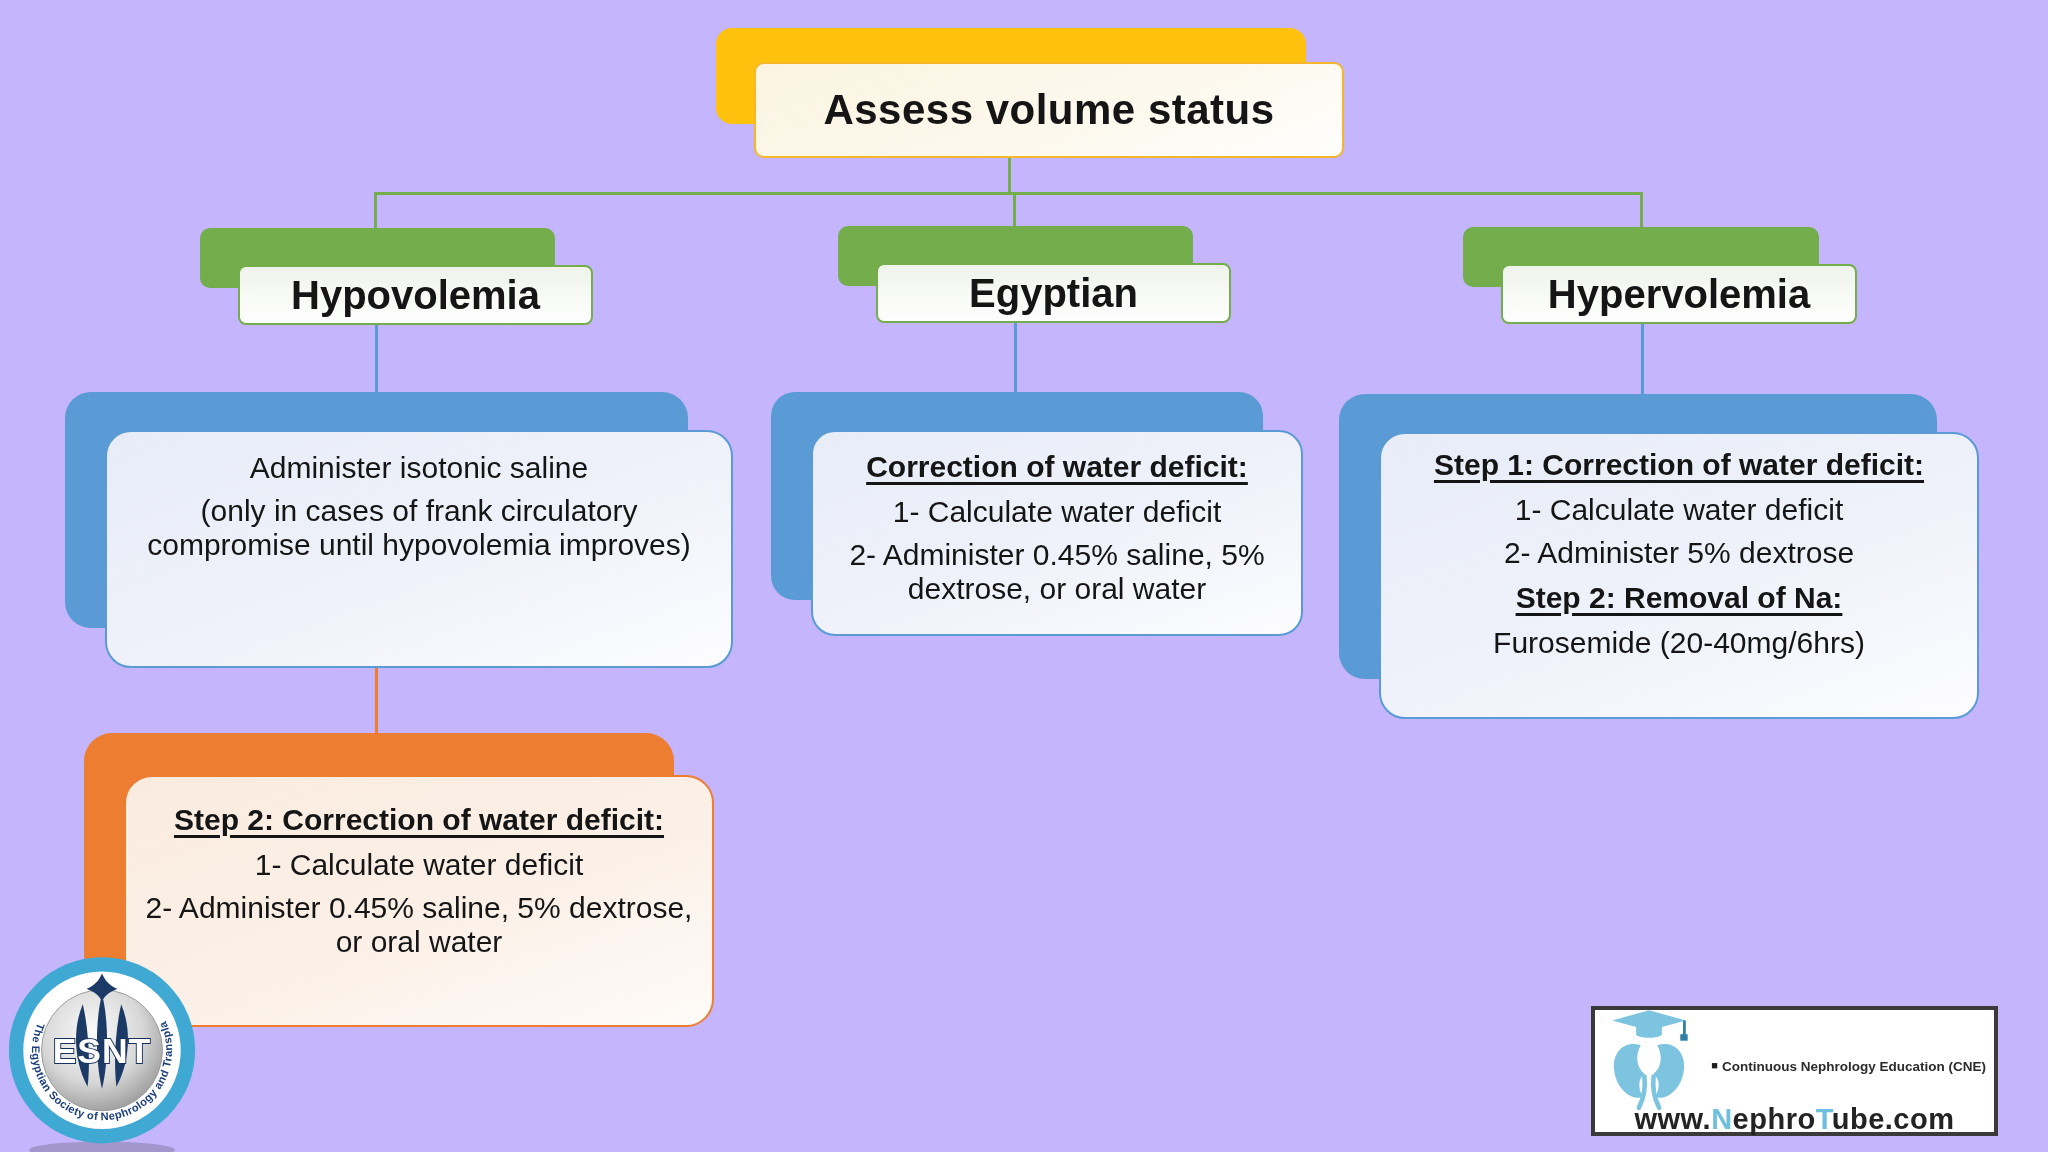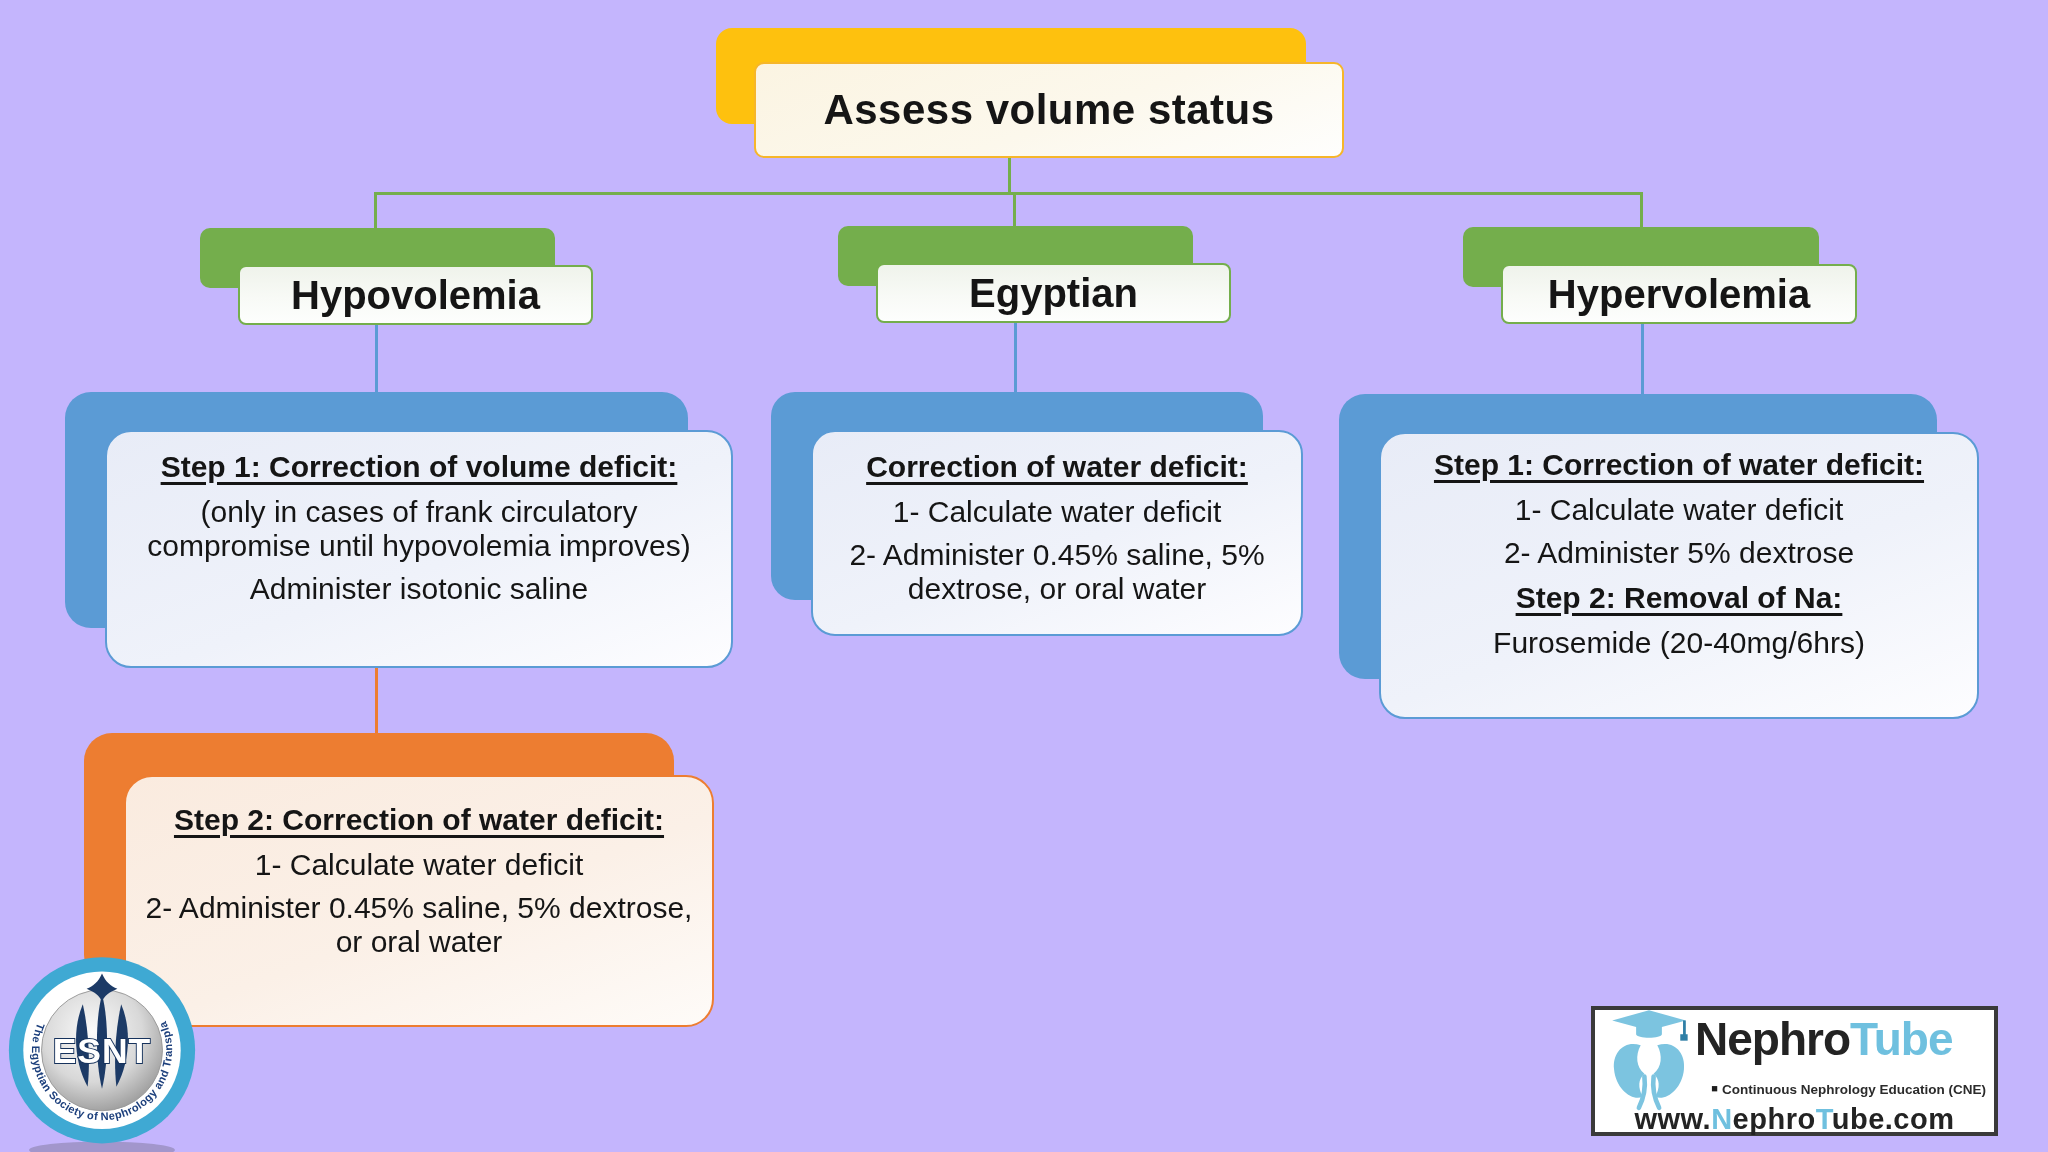--- a/index.html
+++ b/index.html
@@ -86,23 +86,22 @@
     <span class="branch-text">Egyptian</span>
   </div>
 
   <div class="sh green-bg" style="left:1463px;top:227px;width:356px;height:60px"></div>
   <div class="bx green-border center" style="left:1501px;top:264px;width:356px;height:60px">
     <span class="branch-text">Hypervolemia</span>
   </div>
 
   <div class="sh blue-bg" style="left:65px;top:392px;width:623px;height:236px"></div>
   <div class="bx blue-border pad" style="left:105px;top:430px;width:628px;height:238px">
-    <div class="h">Step 1: Correction of volume deficit:</div>
+    <div class="p">Administer isotonic saline</div>
     <div class="p">(only in cases of frank circulatory compromise until hypovolemia improves)</div>
-    <div class="p">Administer isotonic saline</div>
   </div>
 
   <div class="sh orange-bg" style="left:84px;top:733px;width:590px;height:250px"></div>
   <div class="bx orange-border pad" style="left:124px;top:775px;width:590px;height:252px;padding-top:18px">
     <div class="h">Step 2: Correction of water deficit:</div>
     <div class="p">1- Calculate water deficit</div>
     <div class="p">2- Administer 0.45% saline, 5% dextrose, or oral water</div>
   </div>
 
   <div class="sh blue-bg" style="left:771px;top:392px;width:492px;height:208px;border-radius:24px"></div>
@@ -158,20 +157,19 @@
           <rect x="84" y="28" width="8" height="7" fill="#2F7FA6"></rect>
           <path d="M41,40 C24,34 10,47 12,66 C14,88 32,101 43,96 C38,86 38,77 45,71 C36,64 35,51 41,40 Z"></path>
           <path d="M59,40 C76,34 90,47 88,66 C86,88 68,101 57,96 C62,86 62,77 55,71 C64,64 65,51 59,40 Z"></path>
         </g>
         <g stroke="#7CC4E0" stroke-width="5" fill="none" stroke-linecap="round">
           <path d="M45,74 C47,90 43,100 39,108"></path>
           <path d="M55,74 C53,90 57,100 61,108"></path>
         </g>
       </svg>
       <div class="nt-col">
-        <div class="nt-brand"><span class="nt-dark">Nephro</span><span class="nt-blue">Tube</span></div>
         <div class="nt-tag"><span class="nt-sq">■</span><span>Continuous Nephrology Education (CNE)</span></div>
       </div>
     </div>
     <div class="nt-url"><span>www.</span><span class="nt-blue">N</span><span>ephro</span><span class="nt-blue">T</span><span>ube.com</span></div>
   </div>
 
 </div>
 
 </body></html>

